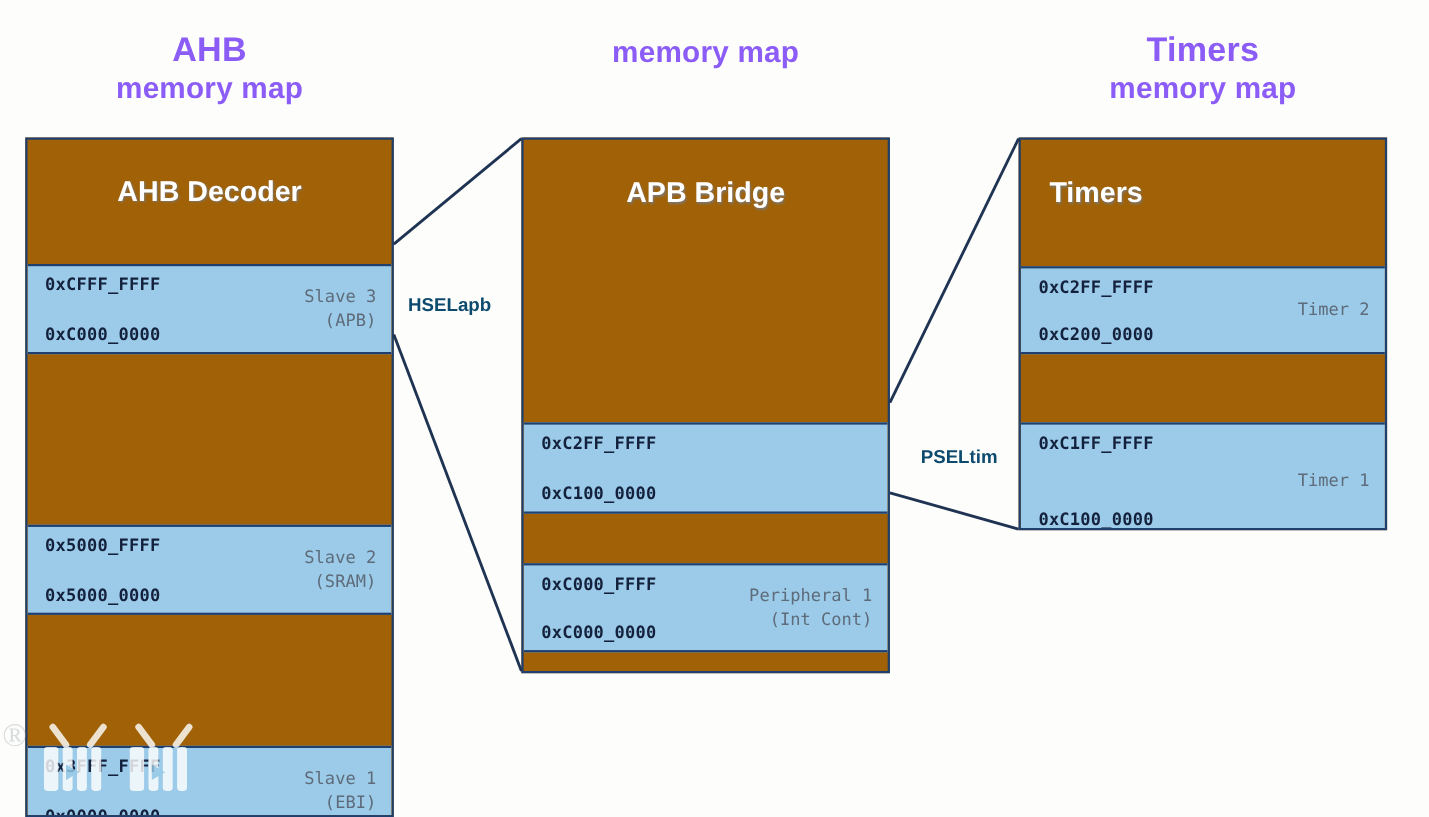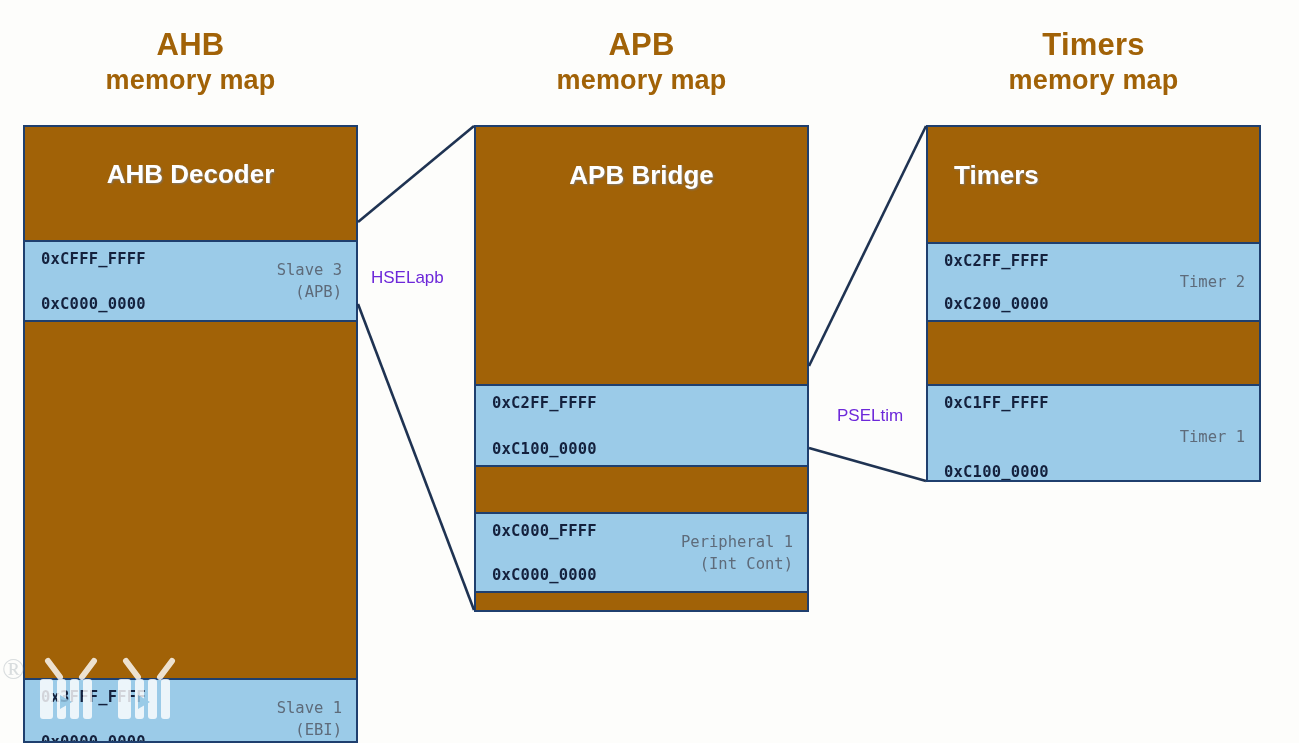--- a/index.html
+++ b/index.html
@@ -20,21 +20,21 @@
     inset: 0;
     width: 1299px;
     height: 743px;
     background: #fdfdfb;
   }
 
   
   .col-title {
     position: absolute;
     text-align: center;
-    color: #a16207;
+    color: #8b5cf6;
     font-weight: bold;
     line-height: 1.08;
     letter-spacing: 0.2px;
     text-shadow: 0 1px 0 rgba(255,255,255,0.5);
   }
   .col-title .t1 {
     display: block;
     font-size: 31px;
   }
   .col-title .t2 {
@@ -106,22 +106,22 @@
   
   #links {
     position: absolute;
     left: 0; top: 0;
     width: 1299px;
     height: 743px;
     pointer-events: none;
   }
   .link-label {
     position: absolute;
-    color: #6d28d9;
-    font-weight: normal;
+    color: #0c4a6e;
+    font-weight: bold;
     font-size: 17px;
     white-space: nowrap;
     text-shadow: 0 1px 0 rgba(255,255,255,0.6);
   }
 
   
   #watermark {
     position: absolute;
     left: 30px;
     top: 655px;
@@ -144,41 +144,48 @@
 <body>
 
 <div id="stage">
 
   <div class="col-title" style="left:23px; top:28px; width:335px;">
     <span class="t1">AHB</span>
     <span class="t2">memory map</span>
   </div>
 
   <div class="col-title" style="left:474px; top:28px; width:335px;">
-    <span class="t1">APB</span>
     <span class="t2">memory map</span>
   </div>
 
   <div class="col-title" style="left:926px; top:28px; width:335px;">
     <span class="t1">Timers</span>
     <span class="t2">memory map</span>
   </div>
 
   <div class="mapbox" style="left:23px; top:125px; width:335px; height:618px;">
     <div class="box-header center" style="height:94px;">AHB Decoder</div>
 
     <div class="band" style="top:96px; height:82px;">
       <span class="addr hi">0xCFFF_FFFF</span>
       <span class="addr lo">0xC000_0000</span>
       <span class="tag">
         <span>Slave 3</span>
         <span class="l2">(APB)</span>
       </span>
     </div>
 
+    <div class="band" style="top:333px; height:82px;">
+      <span class="addr hi">0x5000_FFFF</span>
+      <span class="addr lo">0x5000_0000</span>
+      <span class="tag">
+        <span>Slave 2</span>
+        <span class="l2">(SRAM)</span>
+      </span>
+    </div>
 
     <div class="band" style="top:534px; height:82px;">
       <span class="addr hi">0x3FFF_FFFF</span>
       <span class="addr lo">0x0000_0000</span>
       <span class="tag">
         <span>Slave 1</span>
         <span class="l2">(EBI)</span>
       </span>
     </div>
   </div>

